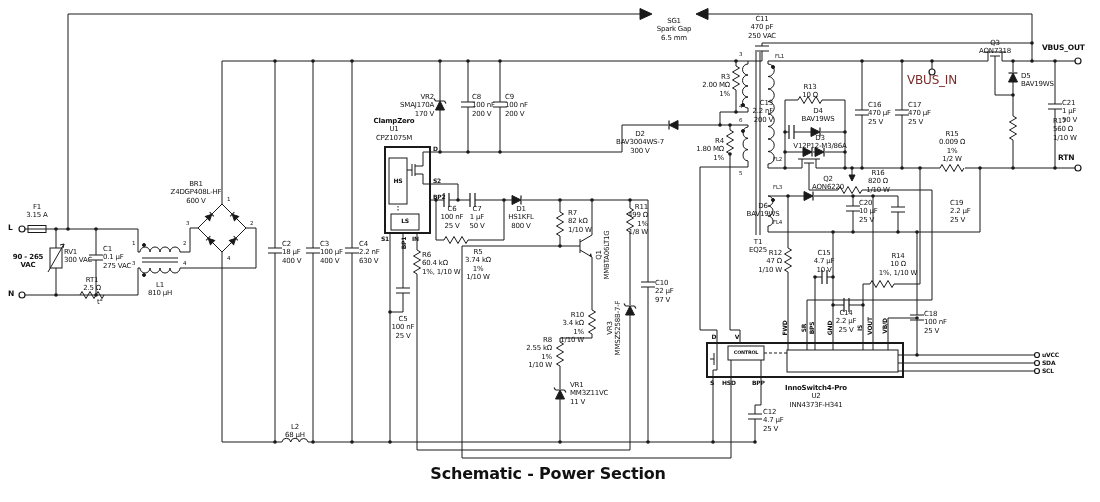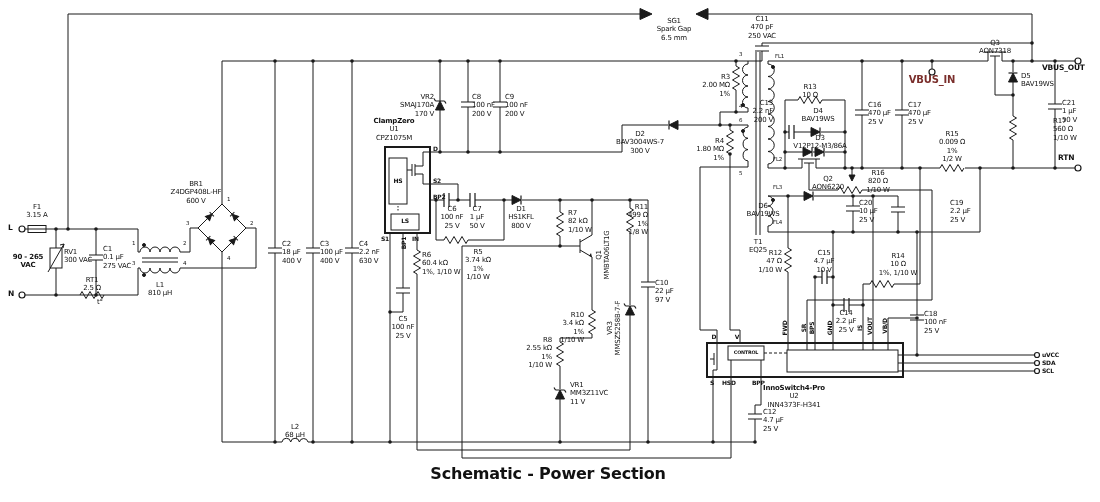--- a/index.html
+++ b/index.html
@@ -10,21 +10,21 @@
        color:#111;white-space:nowrap;letter-spacing:-0.2px;z-index:2}
   .lbl span{display:block}
   .c{transform:translateX(-50%);text-align:center}
   .r{transform:translateX(-100%);text-align:right}
   .b{font-weight:700}
   .b1 span:first-child{font-weight:700}
   .p{font-size:5.5px}
   .p6{font-size:6px;font-weight:700}
   .rot{transform:translate(-50%,-50%) rotate(-90deg);font-size:6px;font-weight:700}
   .rot2{transform:translate(-50%,-50%) rotate(-90deg)}
-  .bm{color:#7a2e2b;font-weight:700;font-size:10px}
+  .bm{color:#7a2e2b;font-weight:400;font-size:12px}
   .t{font-size:16px;font-weight:700}
   .b7{font-size:7.5px;font-weight:700}
 </style>
 </head>
 <body>
 
 <div id="stage">
 
 <svg width="1100" height="502" viewBox="0 0 1100 502">
   <defs>
@@ -596,26 +596,26 @@
 <div class="lbl" style="left:1053px;top:117px">
       <span>R17</span>
       <span>560 Ω</span>
       <span>1/10 W</span>
     </div>
 <div class="lbl" style="left:1062px;top:99px">
       <span>C21</span>
       <span>1 µF</span>
       <span>50 V</span>
     </div>
-<div class="lbl b7" style="left:1042px;top:64px">VBUS_OUT</div>
+<div class="lbl b7" style="left:1042px;top:44px">VBUS_OUT</div>
 <div class="lbl b7" style="left:1058px;top:154px">RTN</div>
 <div class="lbl p6" style="left:1042px;top:351px">uVCC</div>
 <div class="lbl p6" style="left:1042px;top:359px">SDA</div>
 <div class="lbl p6" style="left:1042px;top:367px">SCL</div>
-<div class="lbl c b1" style="left:794px;top:384px">
+<div class="lbl c b1" style="left:816px;top:384px">
       <span>InnoSwitch4-Pro</span>
       <span>U2</span>
       <span>INN4373F-H341</span>
     </div>
 <div class="lbl p6 c" style="left:714px;top:333px">D</div>
 <div class="lbl p6 c" style="left:737px;top:333px">V</div>
 <div class="lbl rot" style="left:785px;top:328px">FWD</div>
 <div class="lbl rot" style="left:804px;top:328px">SR</div>
 <div class="lbl rot" style="left:812px;top:328px">BPS</div>
 <div class="lbl rot" style="left:830px;top:328px">GND</div>

